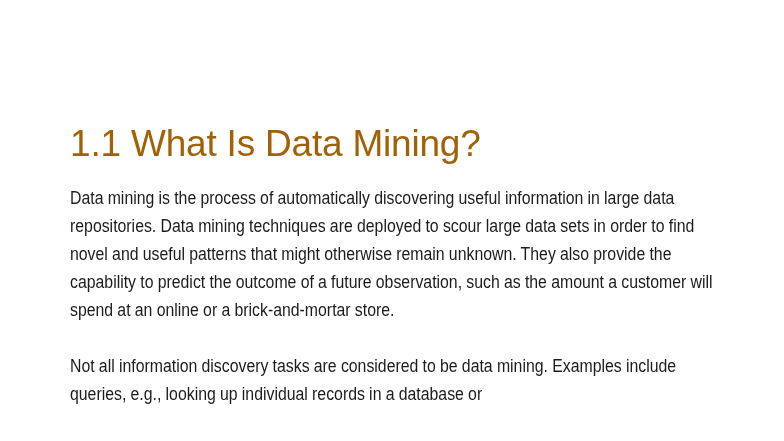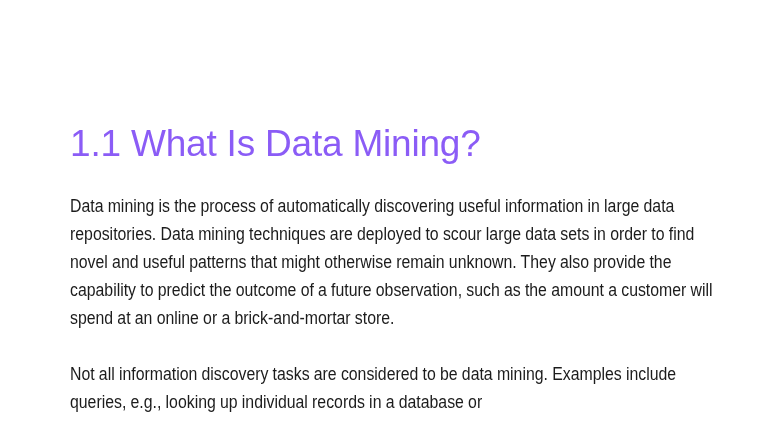--- a/index.html
+++ b/index.html
@@ -22,28 +22,28 @@
     margin: 0;
     padding: 0;
     position: absolute;
     left: 70px;
     top: 122px;
     font-family: "Liberation Sans", "DejaVu Sans", sans-serif;
     font-size: 37px;
     font-weight: 400;
     line-height: 44px;
     letter-spacing: -0.2px;
-    color: #8b5cf6;
+    color: #a16207;
     white-space: nowrap;
   }
 
   .body-block {
     position: absolute;
     left: 70px;
-    top: 192px;
+    top: 184px;
     width: 655px;
   }
 
   .para {
     margin: 0 0 28px 0;
     font-family: "Liberation Sans", "DejaVu Sans", sans-serif;
     font-size: 17.5px;
     font-weight: 400;
     line-height: 28px;
     color: #1c1c1c;

